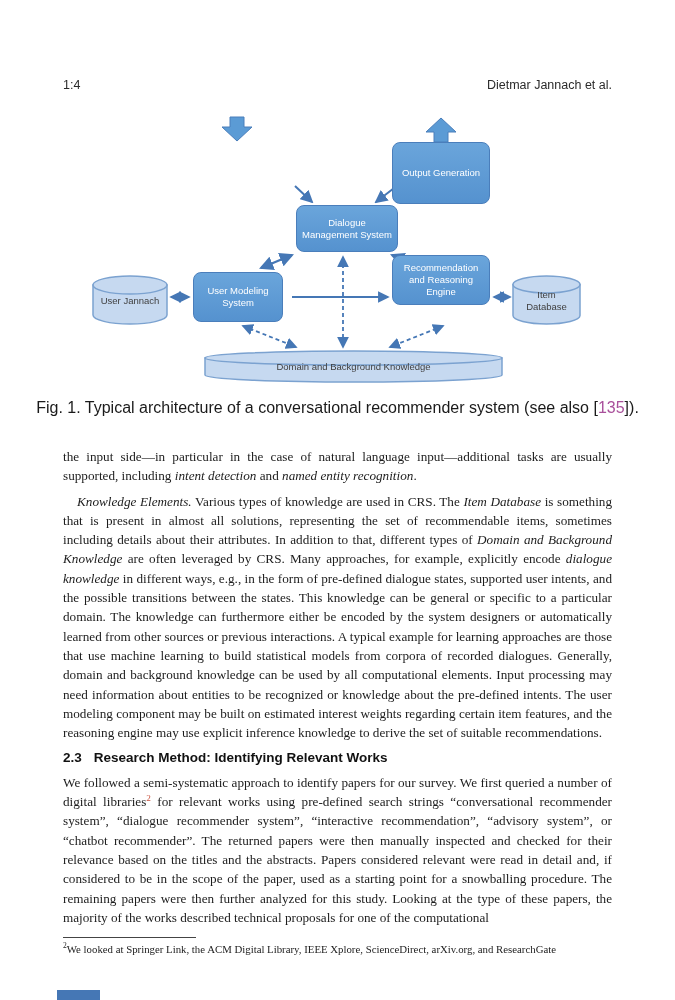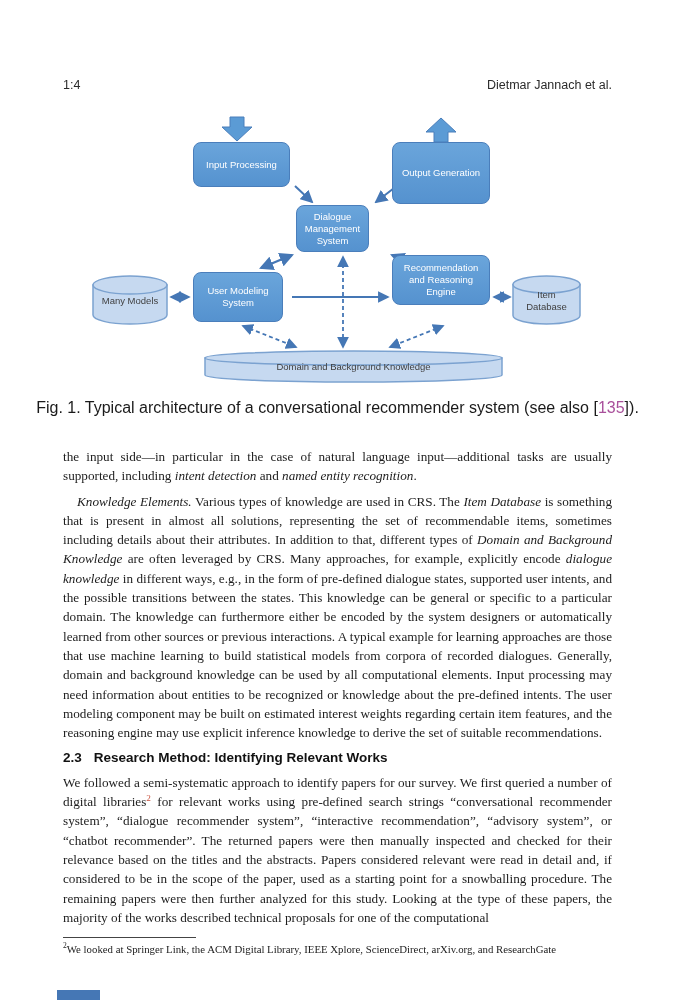--- a/index.html
+++ b/index.html
@@ -77,37 +77,34 @@
       <line x1="261" y1="154" x2="292" y2="141" stroke="#4577b5" stroke-width="2.2" marker-start="url(#ah)" marker-end="url(#ah)"></line>
       <line x1="392" y1="141" x2="424" y2="154" stroke="#4577b5" stroke-width="2.2" marker-start="url(#ah)" marker-end="url(#ah)"></line>
       <line x1="343" y1="143" x2="343" y2="233" stroke="#4577b5" stroke-width="1.8" stroke-dasharray="4 3" marker-start="url(#ah)" marker-end="url(#ah)"></line>
       <line x1="292" y1="183" x2="388" y2="183" stroke="#4577b5" stroke-width="1.8" marker-end="url(#ah)"></line>
       <line x1="171" y1="183" x2="189" y2="183" stroke="#4577b5" stroke-width="1.8" stroke-dasharray="3 2.5" marker-start="url(#ah)" marker-end="url(#ah)"></line>
       <line x1="494" y1="183" x2="510" y2="183" stroke="#4577b5" stroke-width="1.8" stroke-dasharray="3 2.5" marker-start="url(#ah)" marker-end="url(#ah)"></line>
       <line x1="243" y1="212" x2="296" y2="233" stroke="#4577b5" stroke-width="1.8" stroke-dasharray="4 3" marker-start="url(#ah)" marker-end="url(#ah)"></line>
       <line x1="443" y1="212" x2="390" y2="233" stroke="#4577b5" stroke-width="1.8" stroke-dasharray="4 3" marker-start="url(#ah)" marker-end="url(#ah)"></line>
     </svg>
 
-    <div class="fig-box" style="left:193px;top:28px;width:97px;height:45px;">
-      <span>Input Processing</span>
-    </div>
     <div class="fig-box" style="left:392px;top:28px;width:98px;height:62px;">
       <span>Output Generation</span>
     </div>
-    <div class="fig-box" style="left:296px;top:91px;width:73px;height:47px;">
+    <div class="fig-box" style="left:296px;top:91px;width:102px;height:47px;">
       <span>Dialogue Management System</span>
     </div>
     <div class="fig-box" style="left:193px;top:158px;width:90px;height:50px;">
       <span>User Modeling System</span>
     </div>
     <div class="fig-box" style="left:392px;top:141px;width:98px;height:50px;">
       <span>Recommendation and Reasoning Engine</span>
     </div>
 
-    <div class="cyl-label" style="left:93px;top:164px;width:74px;height:46px;">Many Models</div>
+    <div class="cyl-label" style="left:93px;top:164px;width:74px;height:46px;">User Jannach</div>
     <div class="cyl-label" style="left:513px;top:163px;width:67px;height:47px;padding:0 6px;">Item Database</div>
     <div class="cyl-label" style="left:205px;top:239px;width:297px;height:27px;">Domain and Background Knowledge</div>
   </div>
 
   <div class="caption">
     <span>Fig. 1. Typical architecture of a conversational recommender system (see also [</span><span class="cite">135</span><span>]).</span>
   </div>
 
   <div class="textcol">
 

